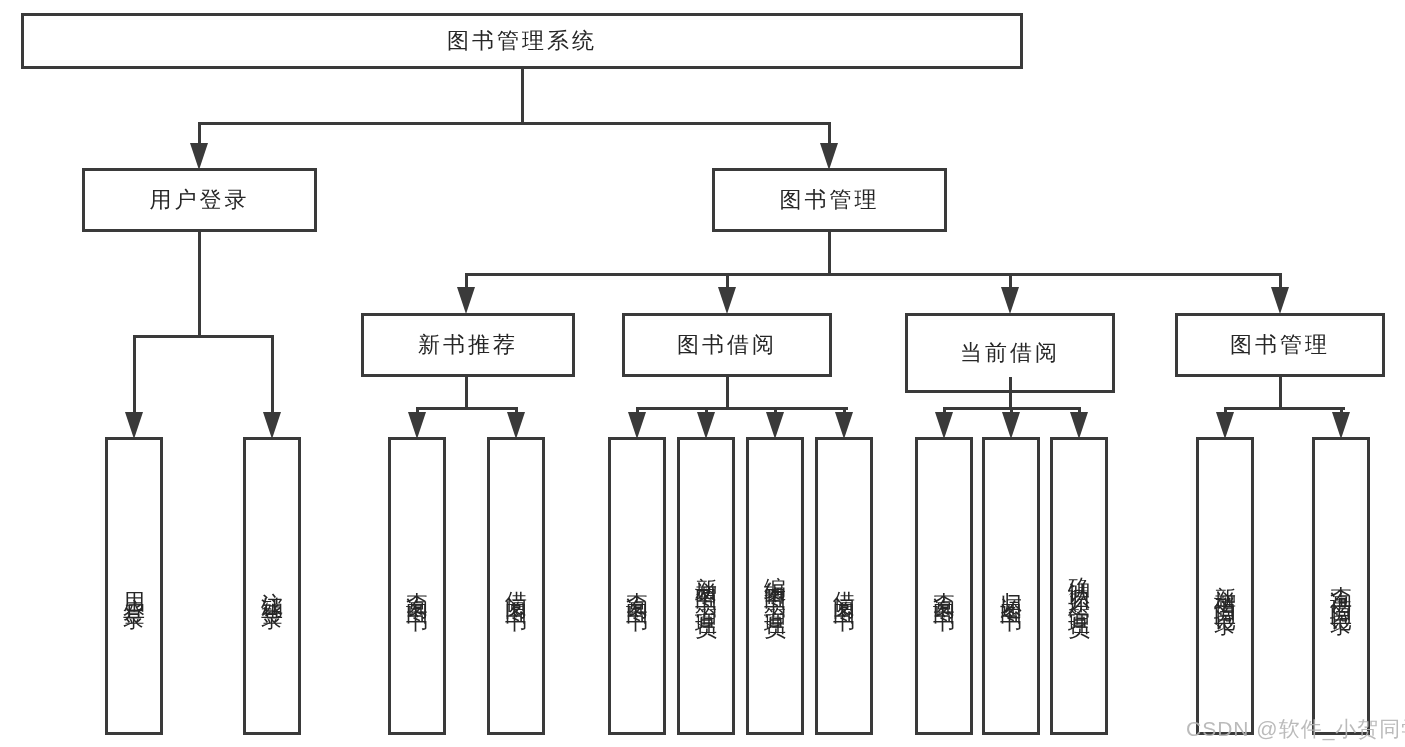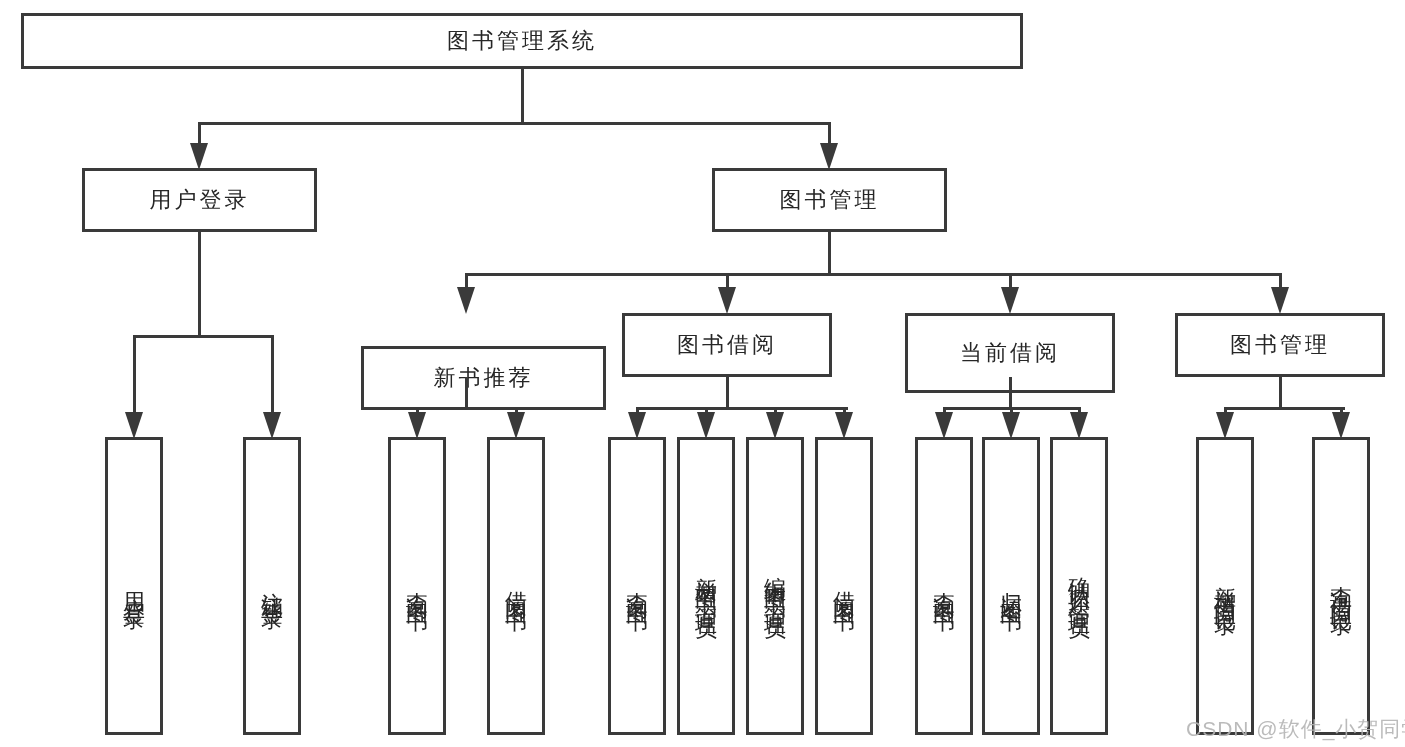--- a/index.html
+++ b/index.html
@@ -51,21 +51,21 @@
     <span>图书管理系统</span>
   </div>
 
   <div class="box" style="left:82px;top:168px;width:235px;height:64px;">
     <span>用户登录</span>
   </div>
   <div class="box" style="left:712px;top:168px;width:235px;height:64px;">
     <span>图书管理</span>
   </div>
 
-  <div class="box" style="left:361px;top:313px;width:245px;height:64px;margin-top:33px;">
+  <div class="box" style="left:361px;top:313px;width:214px;height:64px;">
     <span>新书推荐</span>
   </div>
   <div class="box" style="left:622px;top:313px;width:210px;height:64px;font-family:Liberation Mono, monospace;">
     <span>图书借阅</span>
   </div>
   <div class="box" style="left:905px;top:313px;width:210px;height:80px;">
     <span>当前借阅</span>
   </div>
   <div class="box" style="left:1175px;top:313px;width:210px;height:64px;">
     <span>图书管理</span>

